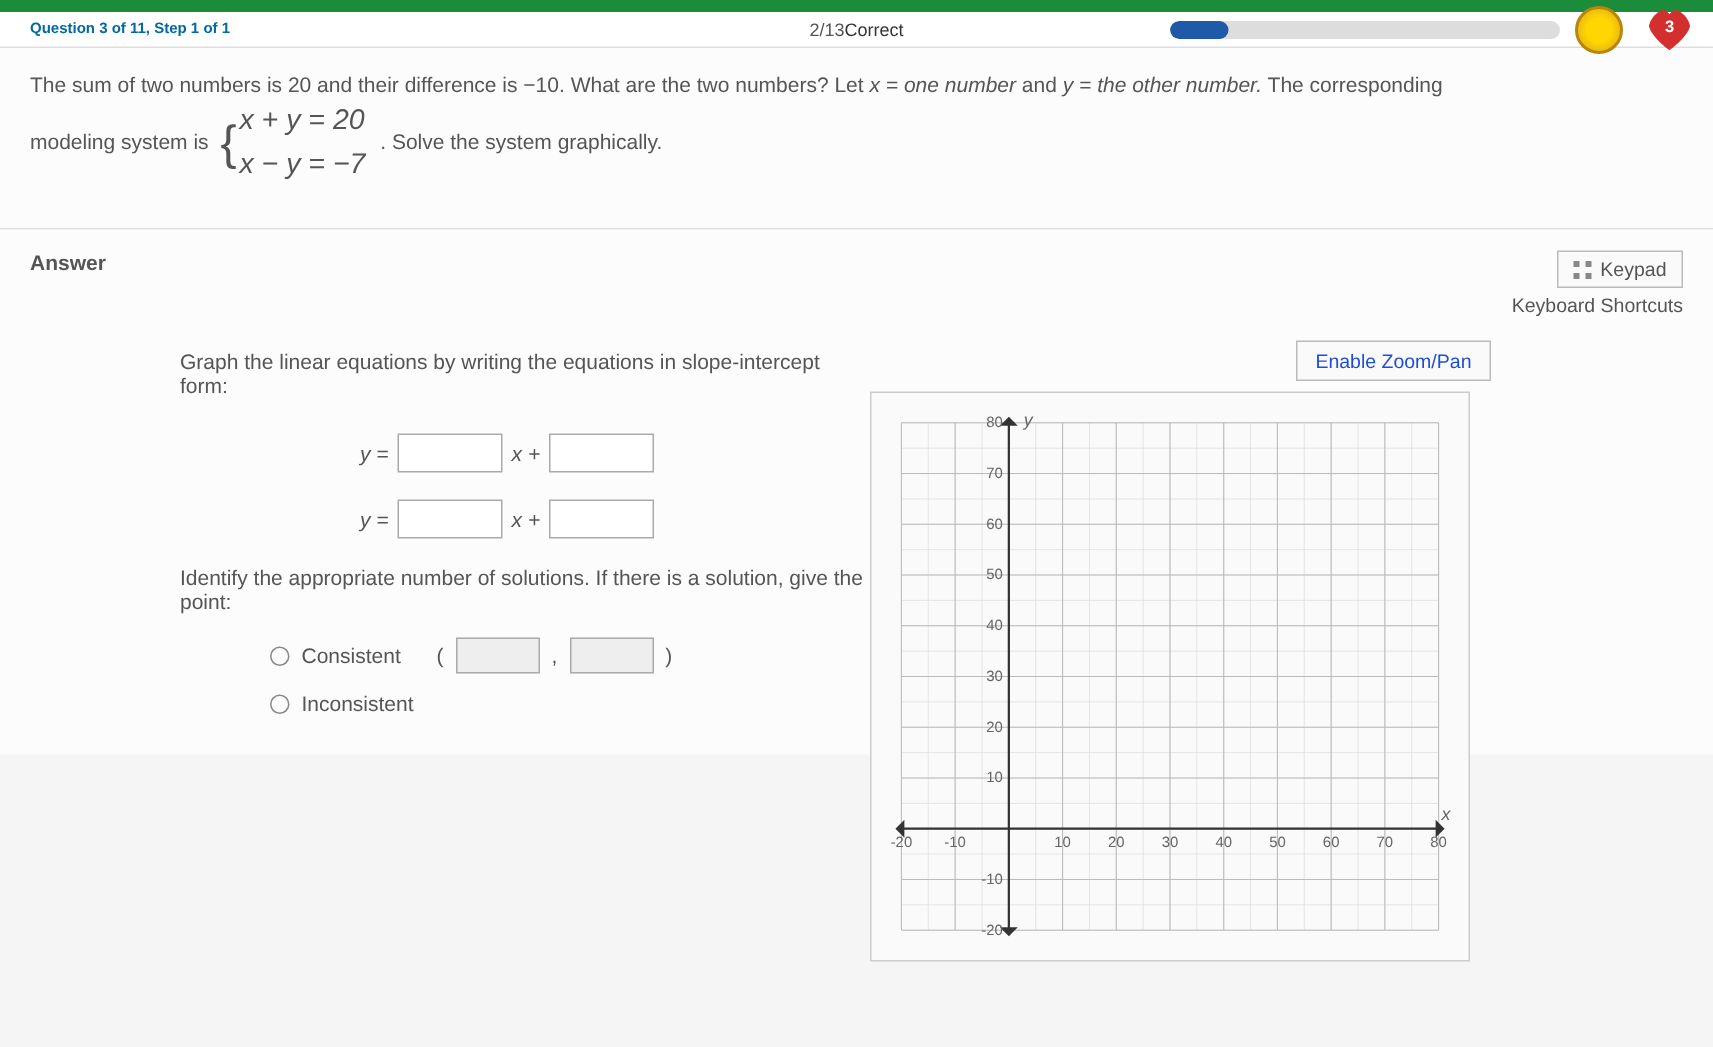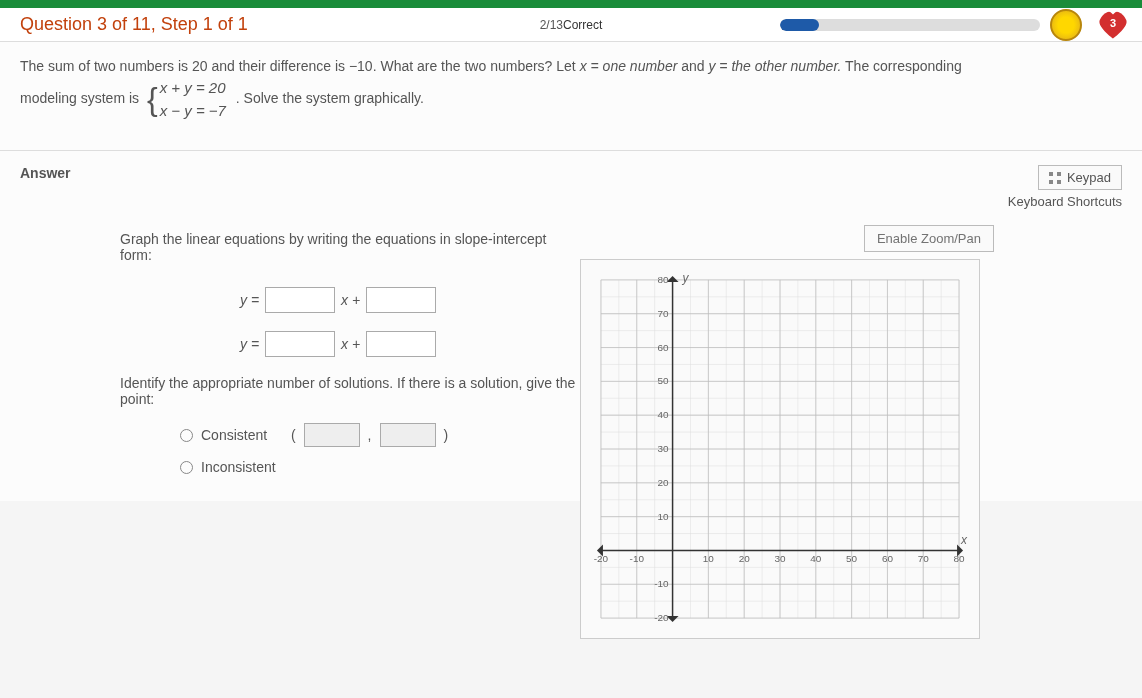--- a/index.html
+++ b/index.html
@@ -18,23 +18,23 @@
     }
     .header {
       background: #fff;
       padding: 6px 20px;
       display: flex;
       align-items: center;
       border-bottom: 1px solid #ddd;
       position: relative;
     }
     .question-label {
-      font-weight: normal;
-      color: #c2410c;
-      font-size: 18px;
+      font-weight: bold;
+      color: #0369a1;
+      font-size: 10px;
     }
     .progress-section {
       position: absolute;
       left: 50%;
       transform: translateX(-50%);
       display: flex;
       flex-direction: row;
       align-items: center;
     }
     .progress-text {
@@ -109,21 +109,21 @@
       margin: 0 4px;
     }
     .brace {
       font-size: 32px;
       line-height: 0.8;
       color: #555;
     }
     .eq-col {
       display: flex;
       flex-direction: column;
-      font-size: 15px;
+      font-size: 19px;
       padding: 0 2px;
     }
     .answer-panel {
       background: #fcfcfc;
       padding: 14px 20px;
       position: relative;
     }
     .answer-title {
       font-weight: bold;
       color: #555;
@@ -219,21 +219,21 @@
       width: 420px;
     }
     .zoom-btn {
       position: absolute;
       right: 6px;
       top: -6px;
       border: 1px solid #bbb;
       background: #fafafa;
       padding: 5px 12px;
       font-size: 13px;
-      color: #737373;
+      color: #1d4ed8;
       cursor: pointer;
       z-index: 2;
     }
     .graph-box {
       position: absolute;
       top: 28px;
       left: 0;
       width: 400px;
       height: 380px;
       border: 1px solid #ccc;

